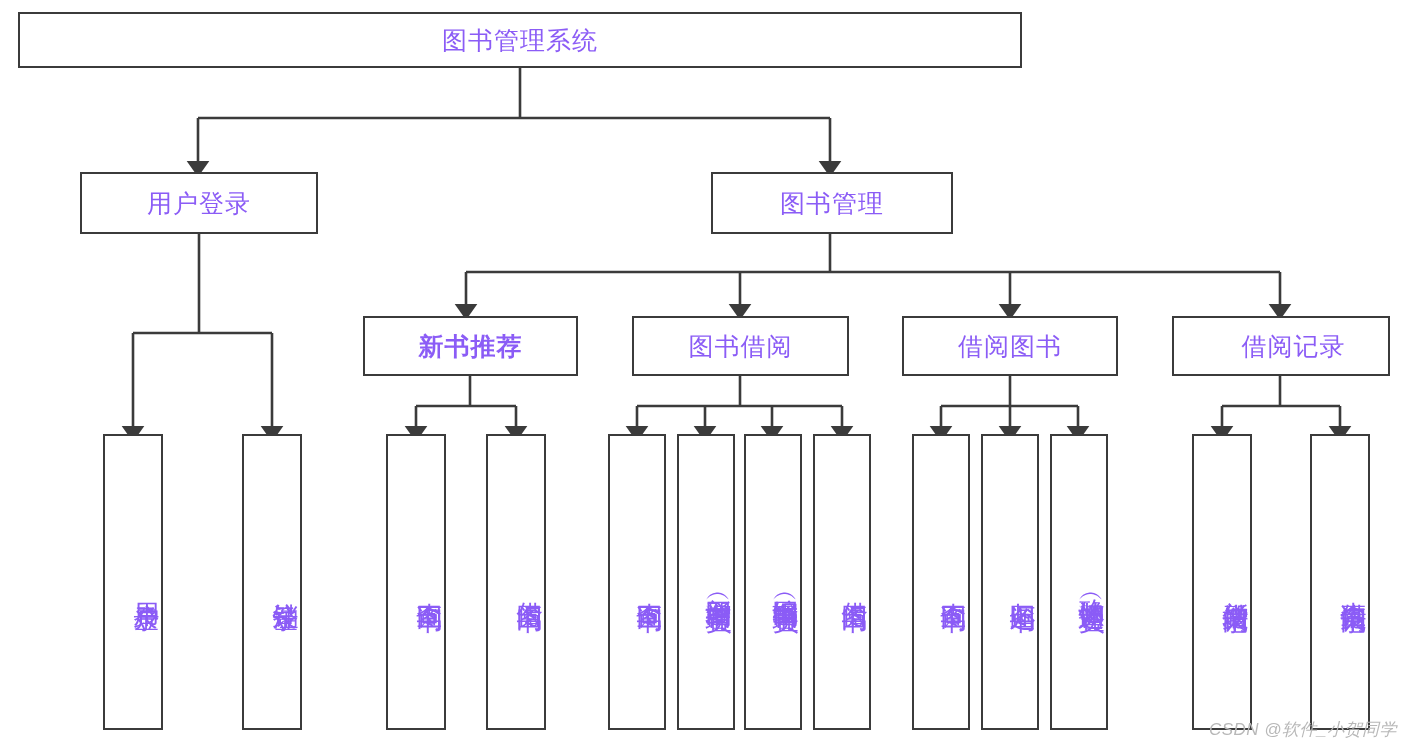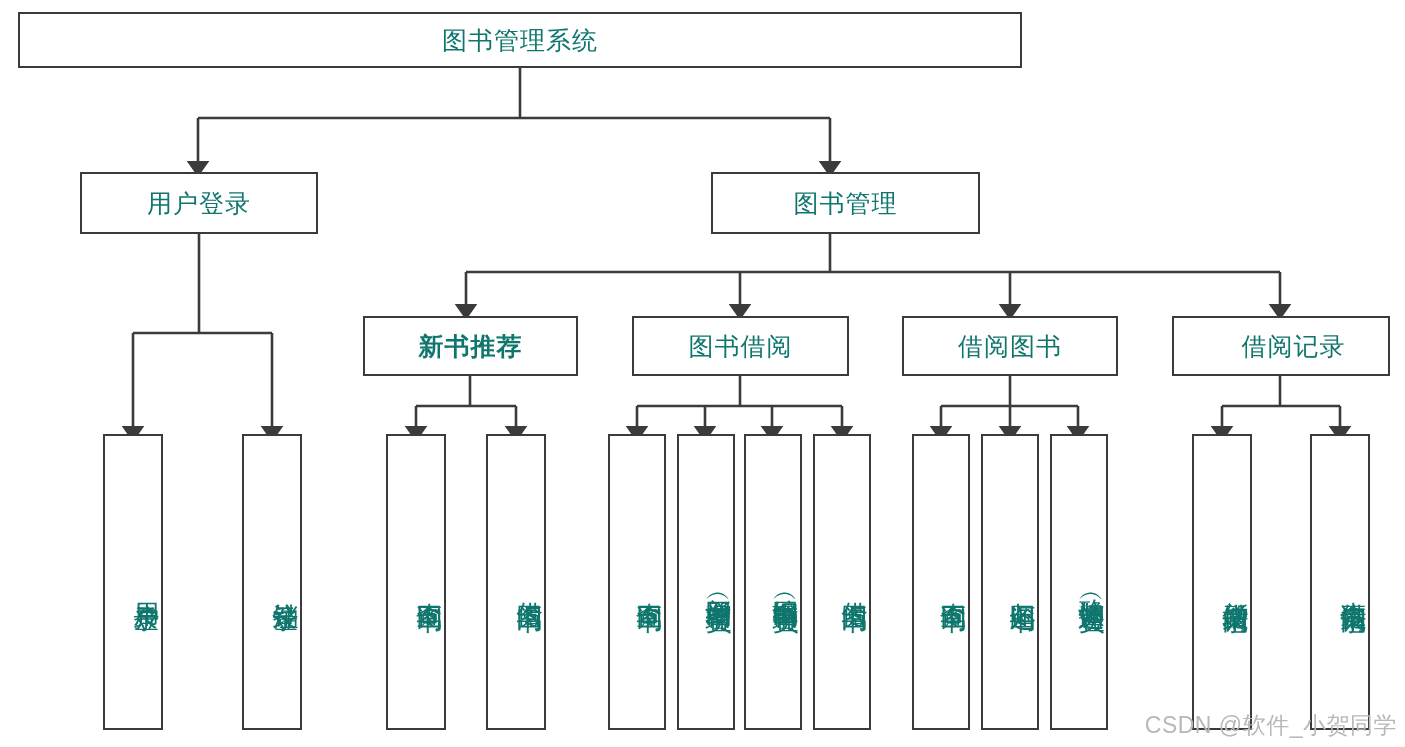--- a/index.html
+++ b/index.html
@@ -26,21 +26,21 @@
     pointer-events: none;
   }
   .node {
     position: absolute;
     box-sizing: border-box;
     border: 2.5px solid #3b3b3b;
     background: #ffffff;
     display: flex;
     align-items: center;
     justify-content: center;
-    color: #0f766e;
+    color: #8b5cf6;
     z-index: 2;
   }
   .node.horiz {
     font-size: 25px;
     letter-spacing: 1px;
   }
   .node.vert {
     writing-mode: vertical-rl;
     text-orientation: upright;
     font-size: 26px;
@@ -55,25 +55,26 @@
     white-space: pre-line;
   }
   .node.vert .lbl {
     writing-mode: vertical-rl;
     text-orientation: upright;
   }
   #watermark {
     position: absolute;
     right: 8px;
     bottom: 6px;
-    font-size: 23px;
+    font-size: 17px;
     color: #b8b8b8;
     letter-spacing: 0.5px;
     z-index: 5;
     white-space: nowrap;
+    font-style: italic;
   }
 </style>
 </head>
 <body>
 
 <div id="canvas">
 
   <svg id="edges" viewBox="0 0 1405 747" xmlns="http://www.w3.org/2000/svg">
     <defs>
       <marker id="arw" markerWidth="11" markerHeight="11" refX="1.6" refY="5" orient="auto" markerUnits="strokeWidth">
@@ -125,21 +126,21 @@
   </svg>
 
   <div class="node horiz" style="left:18px; top:12px; width:1004px; height:56px;">
     <span class="lbl">图书管理系统</span>
   </div>
 
   <div class="node horiz" style="left:80px; top:172px; width:238px; height:62px;">
     <span class="lbl">用户登录</span>
   </div>
 
-  <div class="node horiz" style="left:711px; top:172px; width:269px; height:62px;">
+  <div class="node horiz" style="left:711px; top:172px; width:242px; height:62px;">
     <span class="lbl">图书管理</span>
   </div>
 
   <div class="node horiz" style="left:363px; top:316px; width:215px; height:60px;font-weight:bold;">
     <span class="lbl">新书推荐</span>
   </div>
 
   <div class="node horiz" style="left:632px; top:316px; width:217px; height:60px;">
     <span class="lbl">图书借阅</span>
   </div>

